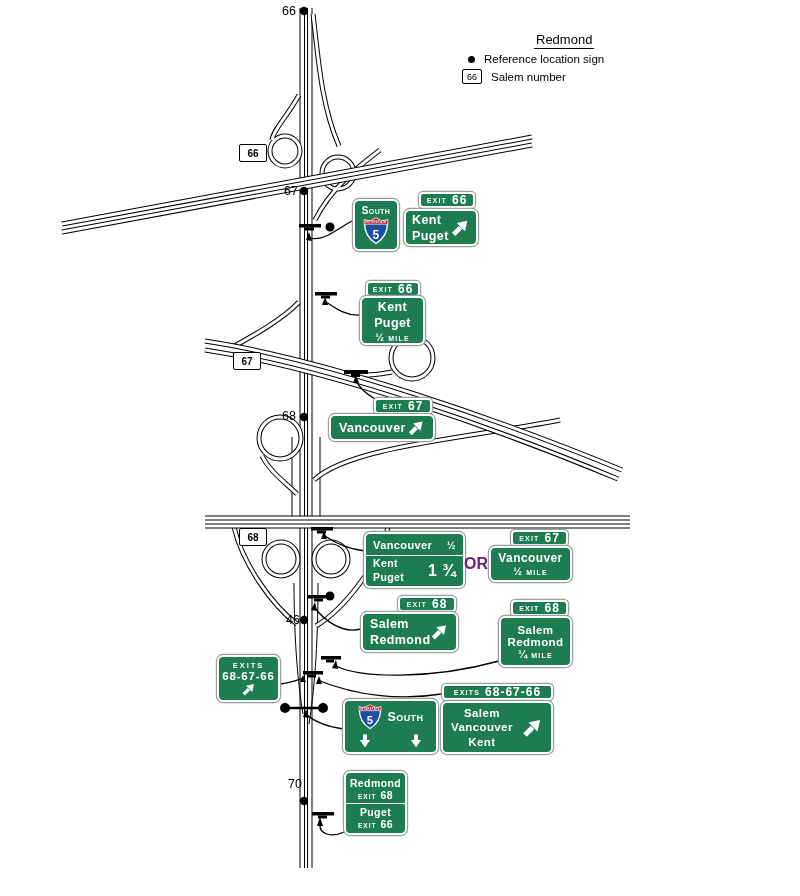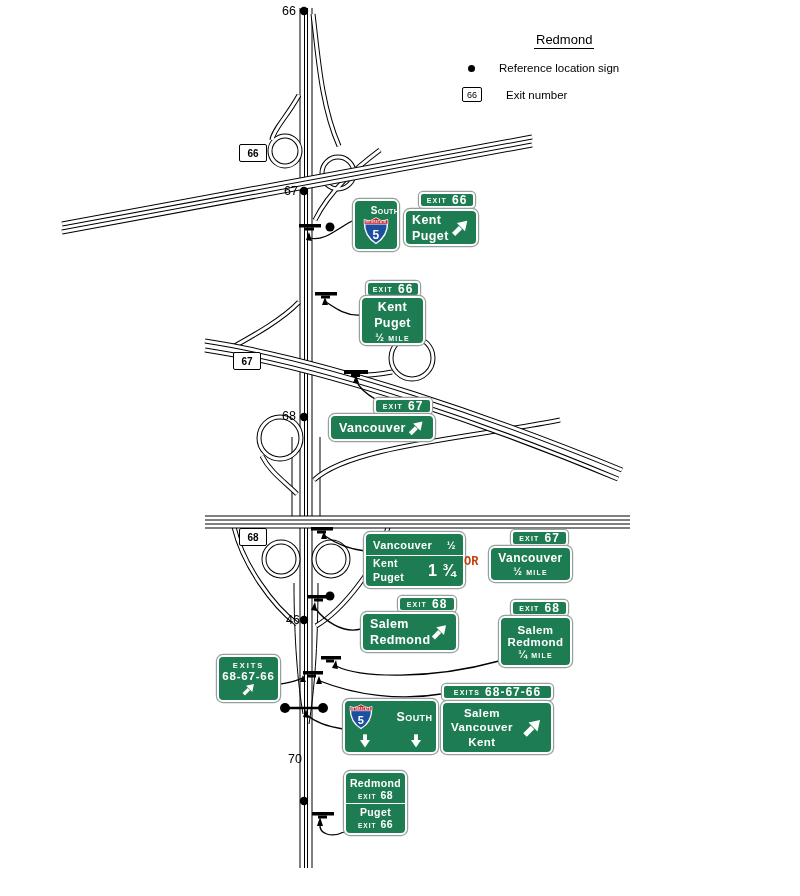--- a/index.html
+++ b/index.html
@@ -22,26 +22,26 @@
   .colc{flex-direction:column;justify-content:center;text-align:center;}
   .divider{width:100%;border-top:1.5px solid #fff;}
   .mile{position:absolute;font-size:12.5px;color:#000;z-index:2;text-align:right;width:22px;}
   .exitbox{position:absolute;width:26px;height:16px;background:#fff;border:1.4px solid #000;
            border-radius:2px;display:flex;align-items:center;justify-content:center;
            font-size:10px;font-weight:bold;color:#000;z-index:3;}
   .arr{display:block;}
   #legend{position:absolute;left:462px;top:30px;z-index:2;color:#000;}
   #legend .title{font-size:13px;margin-left:72px;border-bottom:1.2px solid #000;
                  display:inline-block;padding:0 2px 1px 2px;}
-  .leg-row{display:flex;align-items:center;gap:24px;margin-top:13px;font-size:11.5px;}
+  .leg-row{display:flex;align-items:center;gap:9px;margin-top:4px;font-size:11.5px;}
   .leg-dot{width:7px;height:7px;border-radius:50%;background:#000;margin-left:6px;}
   .leg-box{width:18px;height:13px;border:1.1px solid #000;border-radius:2px;display:flex;
            align-items:center;justify-content:center;font-size:9px;}
-  .or{position:absolute;z-index:3;font-size:12px;font-weight:bold;color:#c2410c;font-family:Liberation Mono, monospace;}
-  .smallcaps{font-variant:small-caps;padding-left:18px;}
+  .or{position:absolute;z-index:3;font-size:16px;font-weight:bold;color:#701a75;}
+  .smallcaps{font-variant:small-caps;}
 </style>
 </head>
 <body>
 
 <div id="stage">
 
   <svg id="roads" width="800" height="896" viewBox="0 0 800 896">
 
     <g stroke="#000" stroke-width="1" fill="none">
       <path d="M300,8 V868"></path>
@@ -179,29 +179,29 @@
   </svg>
 
   <div id="legend">
     <span class="title">Redmond</span>
     <div class="leg-row">
       <span class="leg-dot"></span>
       <span>Reference location sign</span>
     </div>
     <div class="leg-row">
       <span class="leg-box">66</span>
-      <span>Exit number</span>
+      <span>Salem number</span>
     </div>
   </div>
 
   <div class="mile" style="left:274px;top:4px">66</div>
   <div class="mile" style="left:276px;top:184px">67</div>
   <div class="mile" style="left:274px;top:409px">68</div>
   <div class="mile" style="left:278px;top:613px">46</div>
-  <div class="mile" style="left:280px;top:752px">70</div>
+  <div class="mile" style="left:280px;top:777px">70</div>
 
   <div class="exitbox" style="left:239px;top:144px">66</div>
   <div class="exitbox" style="left:233px;top:352px">67</div>
   <div class="exitbox" style="left:239px;top:528px">68</div>
 
   <div class="sign panel colc" style="left:353px;top:199px;width:46px;height:52px;gap:1px">
     <span class="smallcaps" style="font-size:10px">South</span>
     <svg width="26" height="28" viewBox="0 0 26 28">
       <path d="M13,1 C9,3.8 4.5,4.3 1.5,3 C0.8,13 4,21 13,26.5 C22,21 25.2,13 24.5,3 C21.5,4.3 17,3.8 13,1 Z" fill="var(--shield_blue,#1d4fa0)" stroke="#fff" stroke-width="1.4"></path>
       <path d="M1.55,3 C4.5,4.3 9,3.8 13,1 C17,3.8 21.5,4.3 24.45,3 C24.52,4.4 24.5,5.8 24.4,7.2 L1.6,7.2 C1.5,5.8 1.48,4.4 1.55,3 Z" fill="var(--shield_red,#bf1b2c)"></path>

